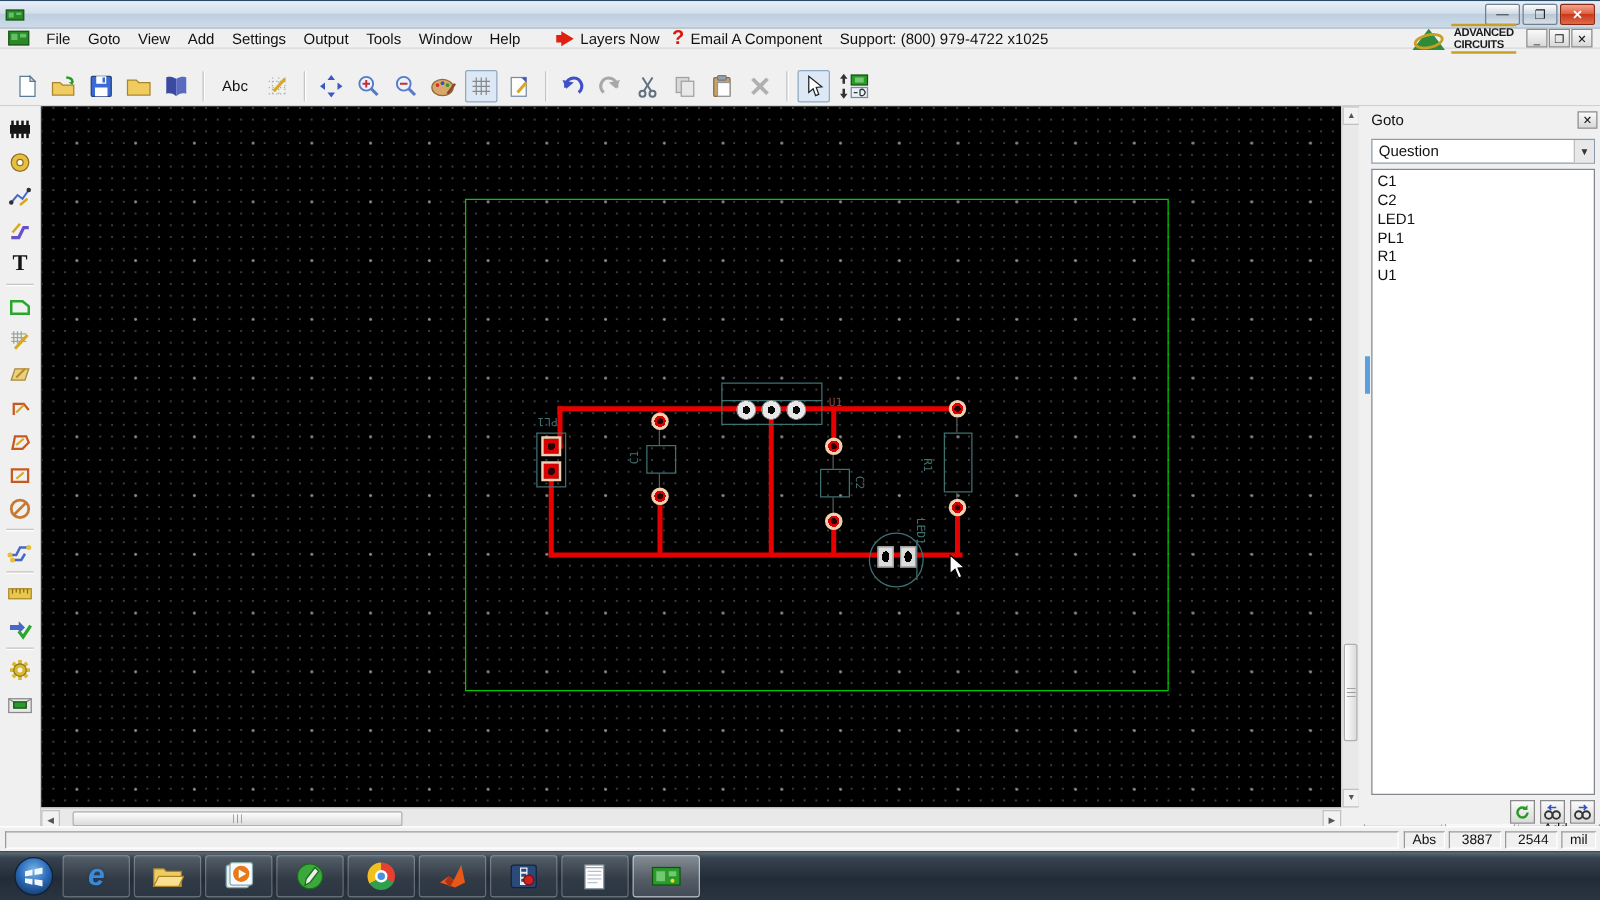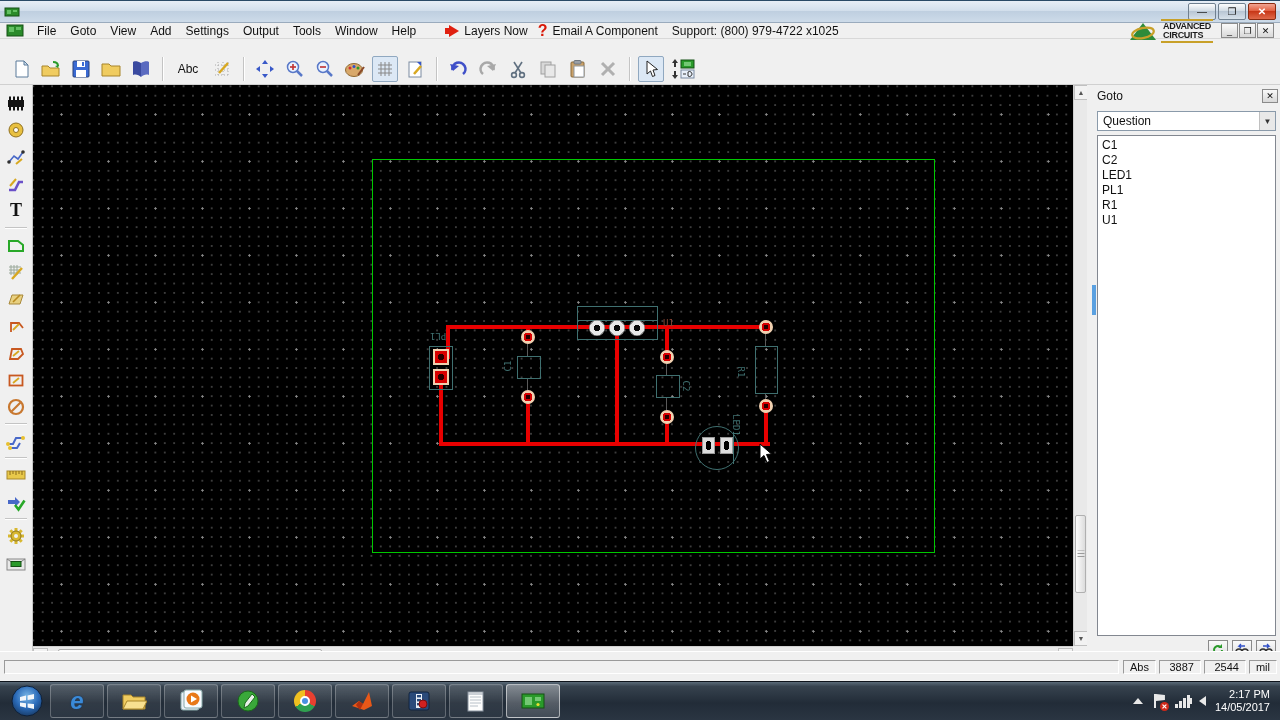--- a/index.html
+++ b/index.html
@@ -89,21 +89,21 @@
   .gp-select .ddarrow { margin-left:auto; width:16px; height:100%; background:#e8e8e8; border-left:1px solid #c0c0c0; display:flex; align-items:center; justify-content:center; font-size:8px; color:#333; }
   .gp-list { position:absolute; left:10px; top:50px; right:4px; bottom:45px; background:#fff; border:1px solid #828790; padding:2px 4px; color:#111; font-size:12px; line-height:15px; }
   .gp-buttons { position:absolute; right:4px; bottom:22px; display:flex; gap:4px; }
   .gp-btn { width:20px; height:19px; border:1px solid #8a8a8a; background:linear-gradient(#fafafa,#dadada); display:flex; align-items:center; justify-content:center; }
   .gp-tabs { position:absolute; left:4px; bottom:0px; right:0; height:22px; display:flex; gap:2px; }
   .gp-tab { display:flex; align-items:center; gap:3px; padding:0 6px; border:1px solid #9a9a9a; border-top:1px solid #f0f0f0;
     border-radius:0 0 4px 4px; background:#e4e4e4; color:#111; font-size:11px; height:20px; }
   .gp-tab.active { background:#f8f8f8; height:22px; font-weight:bold; border-top:1px solid #f8f8f8; }
 
   
-  .statusbar { position:absolute; left:0; right:0; bottom:39px; height:30px; background:#f0f0f0; border-top:1px solid #fff; display:flex; align-items:center; }
+  .statusbar { position:absolute; left:0; right:0; bottom:39px; height:20px; background:#f0f0f0; border-top:1px solid #fff; display:flex; align-items:center; }
   .status-left { flex:1; height:14px; margin:0 4px; border:1px solid; border-color:#9a9a9a #fff #fff #9a9a9a; }
   .status-cell { height:14px; margin-right:3px; border:1px solid; border-color:#9a9a9a #fff #fff #9a9a9a; padding:0 6px; font-size:11px; color:#111; display:flex; align-items:center; }
 
   
   .taskbar { position:absolute; left:0; right:0; bottom:0; height:39px;
     background:linear-gradient(#5a6a78 0%, #36424e 12%, #222c38 55%, #2a3542 100%);
     display:flex; align-items:center; padding-left:4px; border-top:1px solid #0e141c; }
   .taskbtn { width:54px; height:34px; margin-right:3px; border:1px solid rgba(255,255,255,0.25); border-radius:3px;
     background:linear-gradient(rgba(255,255,255,0.14), rgba(255,255,255,0.02)); display:flex; align-items:center; justify-content:center; }
   .taskbtn.active { background:linear-gradient(rgba(255,255,255,0.38), rgba(255,255,255,0.12)); border-color:rgba(255,255,255,0.55); }
@@ -707,34 +707,15 @@
         </svg>
       </div>
     <div class="taskbtn active">
         <svg width="26" height="20">
           <rect x="2" y="3" width="22" height="14" fill="#2a9a2a" stroke="#145014"></rect>
           <rect x="5" y="6" width="7" height="8" fill="#73c873"></rect>
           <rect x="15" y="6" width="6" height="4" fill="#73c873"></rect>
           <circle cx="18" cy="13.5" r="1.6" fill="#e8e030"></circle>
         </svg>
       </div>
-    <div class="tray">
-      <div class="tray-arrow"></div>
-      <div class="flagwrap">
-          <div class="flagpole"></div>
-          <div class="flagcloth"></div>
-          <div class="flagbadge">✕</div>
-        </div>
-      <div class="netbars">
-          <span style="height:4px"></span>
-          <span style="height:7px"></span>
-          <span style="height:10px"></span>
-          <span style="height:13px"></span>
-        </div>
-      <div class="speaker"></div>
-      <div class="clock">
-        <div>2:17 PM</div>
-        <div>14/05/2017</div>
-      </div>
-    </div>
   </div>
 
 </div>
 
 </body></html>

